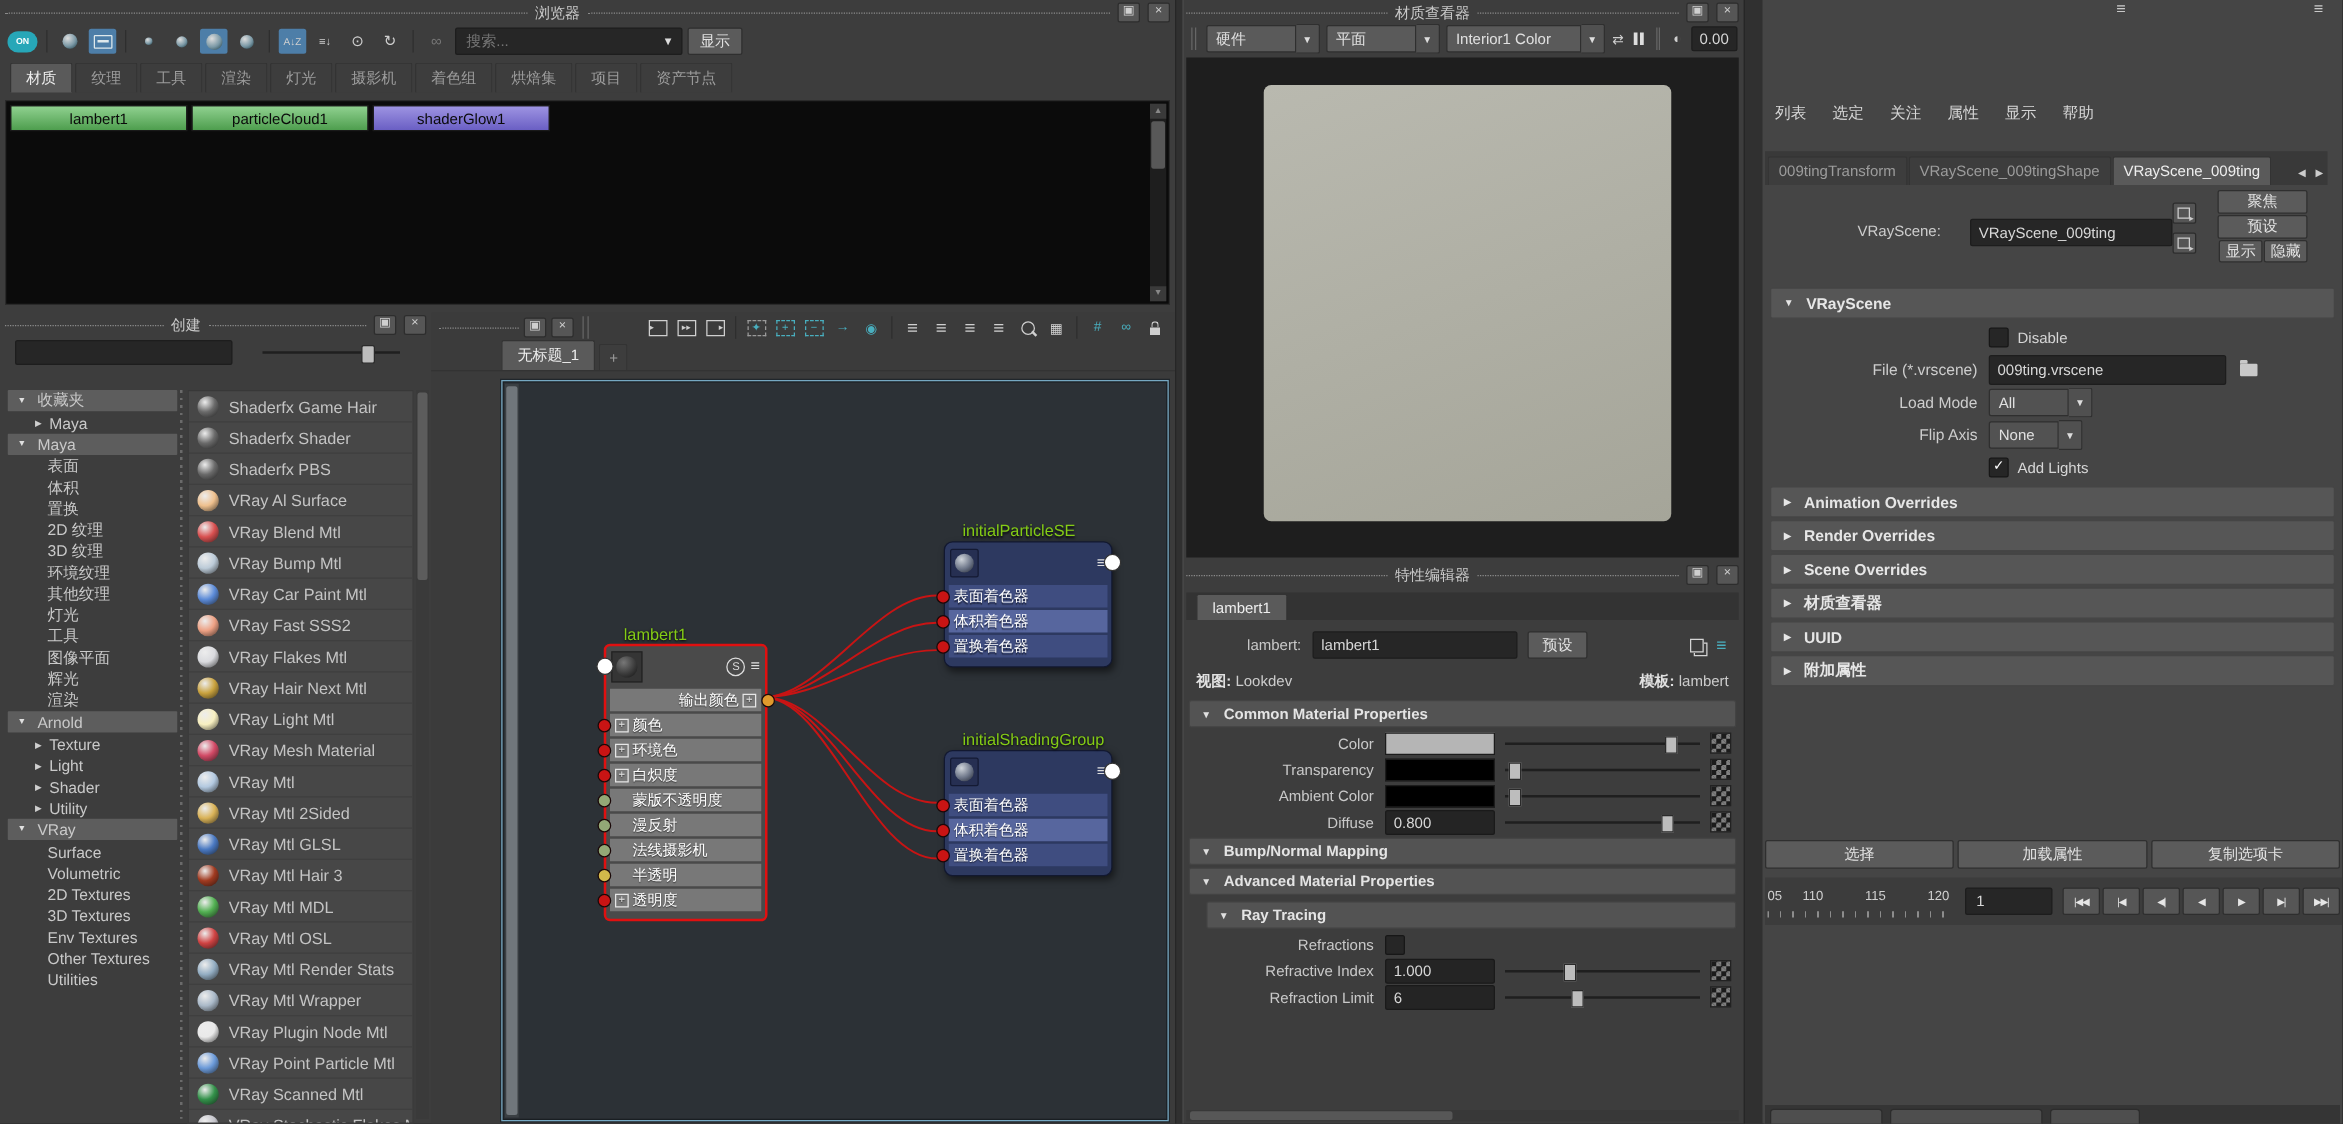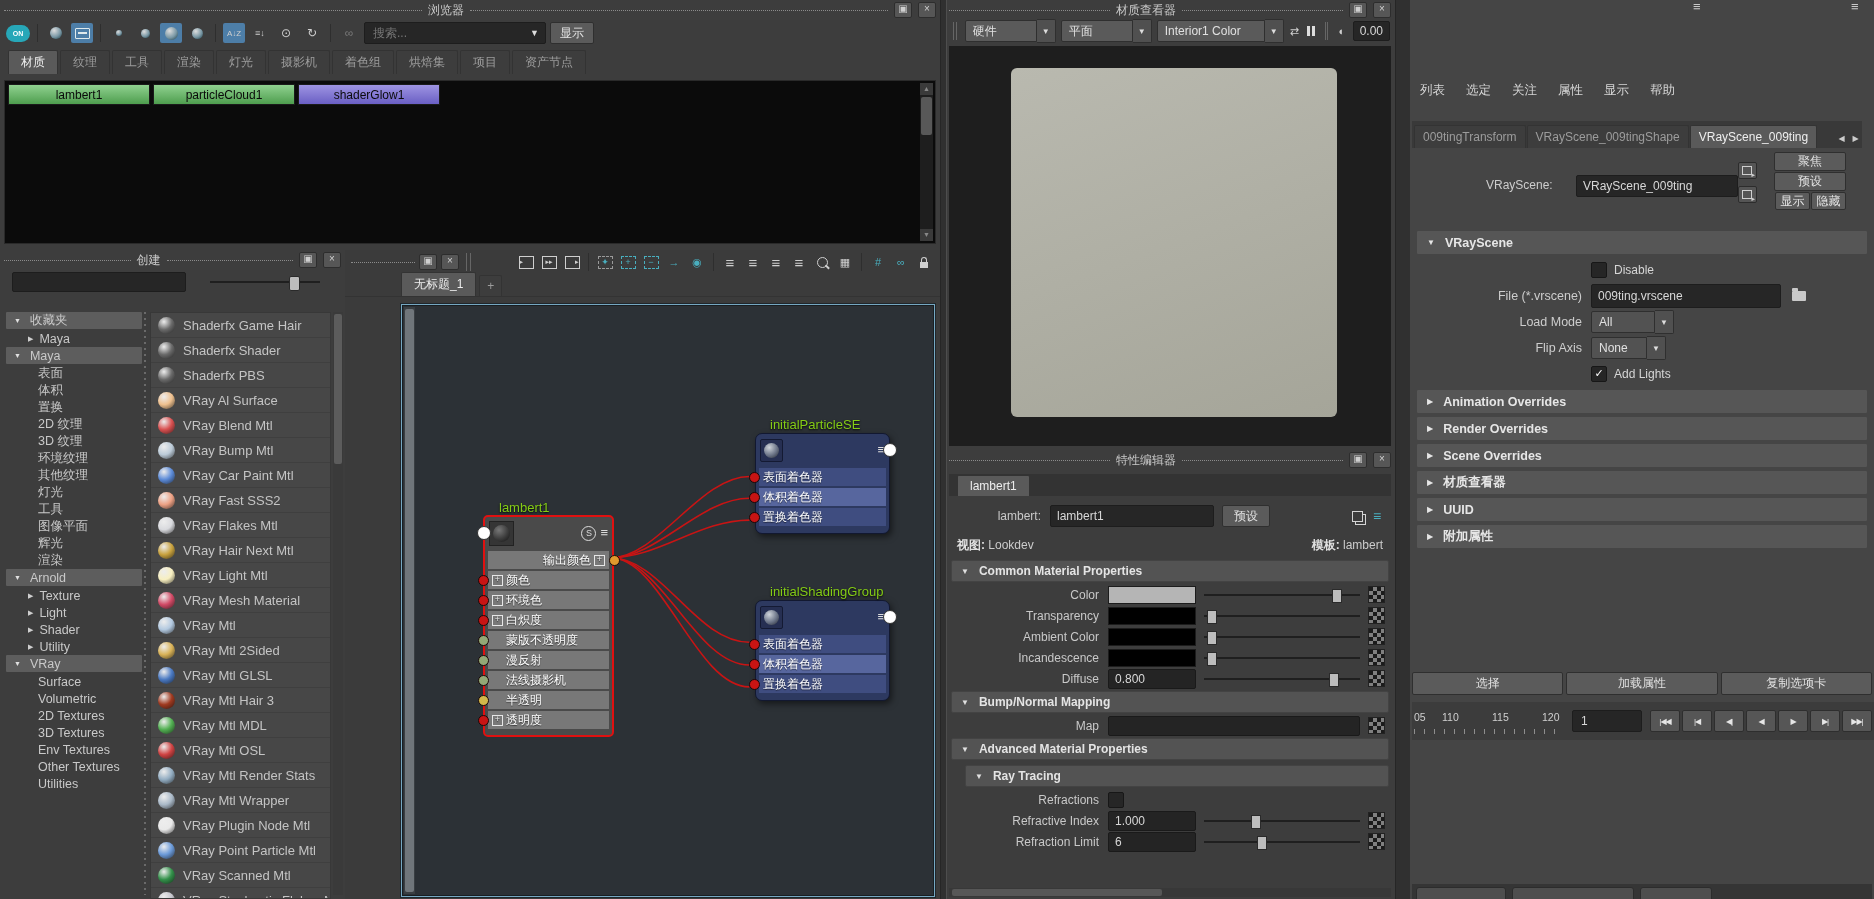--- a/index.html
+++ b/index.html
@@ -744,45 +744,31 @@
       <div class="arow">
         <span class="alabel">Ambient Color</span>
         <span class="swatchbox" style="background: rgb(0, 0, 0);"></span>
         <span class="slider">
             <span class="track"></span>
           <span class="handle" style="left: 2%;"></span>
           </span>
         <span class="checker"></span>
       </div>
       <div class="arow">
-        <span class="alabel">Incandescence</span>
-        <span class="swatchbox" style="background: rgb(0, 0, 0);"></span>
-        <span class="slider">
-            <span class="track"></span>
-          <span class="handle" style="left: 2%;"></span>
-          </span>
-        <span class="checker"></span>
-      </div>
-      <div class="arow">
         <span class="alabel">Diffuse</span>
         <span class="vfield" style="width:74px;">
           <span>0.800</span>
           </span>
         <span class="slider">
             <span class="track"></span>
           <span class="handle" style="left: 80%;"></span>
           </span>
         <span class="checker"></span>
       </div>
       <div class="sect">Bump/Normal Mapping</div>
-      <div class="arow">
-        <span class="alabel">Map</span>
-        <span class="vfield" style="flex:1;margin-right:8px;"></span>
-        <span class="checker"></span>
-      </div>
       <div class="sect">Advanced Material Properties</div>
       <div class="sect" style="margin-left:16px;margin-top:5px;">Ray Tracing</div>
       <div class="arow">
         <span class="alabel">Refractions</span>
         <span class="cb"></span>
       </div>
       <div class="arow">
         <span class="alabel">Refractive Index</span>
         <span class="vfield" style="width:74px;">
           <span>1.000</span>

